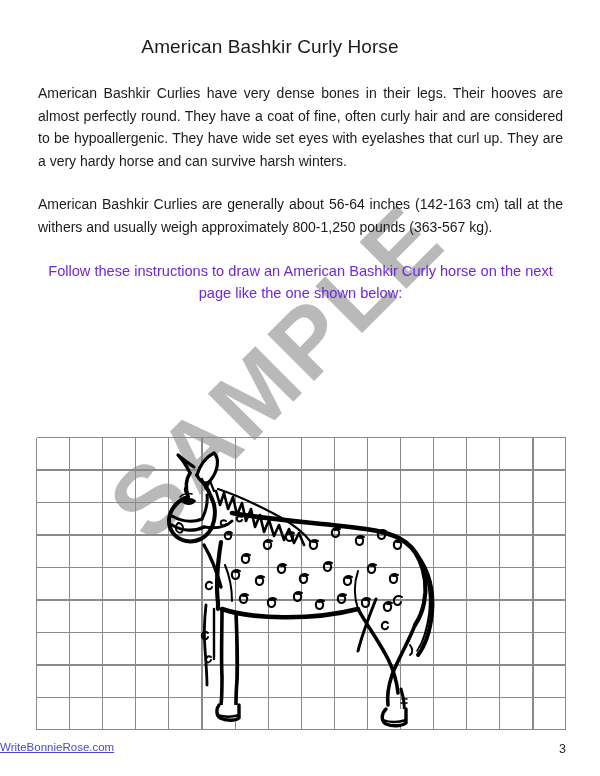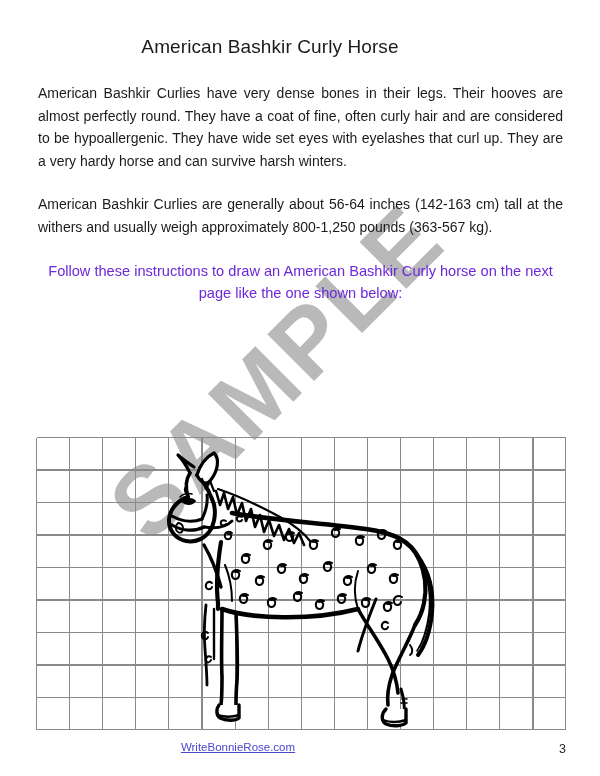--- a/index.html
+++ b/index.html
@@ -119,21 +119,21 @@
     top: 741px;
     width: 600px;
     height: 22px;
     z-index: 10;
   }
   #footer-link {
     position: absolute;
     left: 0;
     top: 0;
     width: 476px;
-    text-align: center;
+    text-align: left;
     font-size: 11.5px;
     color: #4b48cf;
     text-decoration: underline;
   }
   #page-number {
     position: absolute;
     right: 34px;
     top: 1px;
     font-size: 12.5px;
     color: #2a2a2a;

